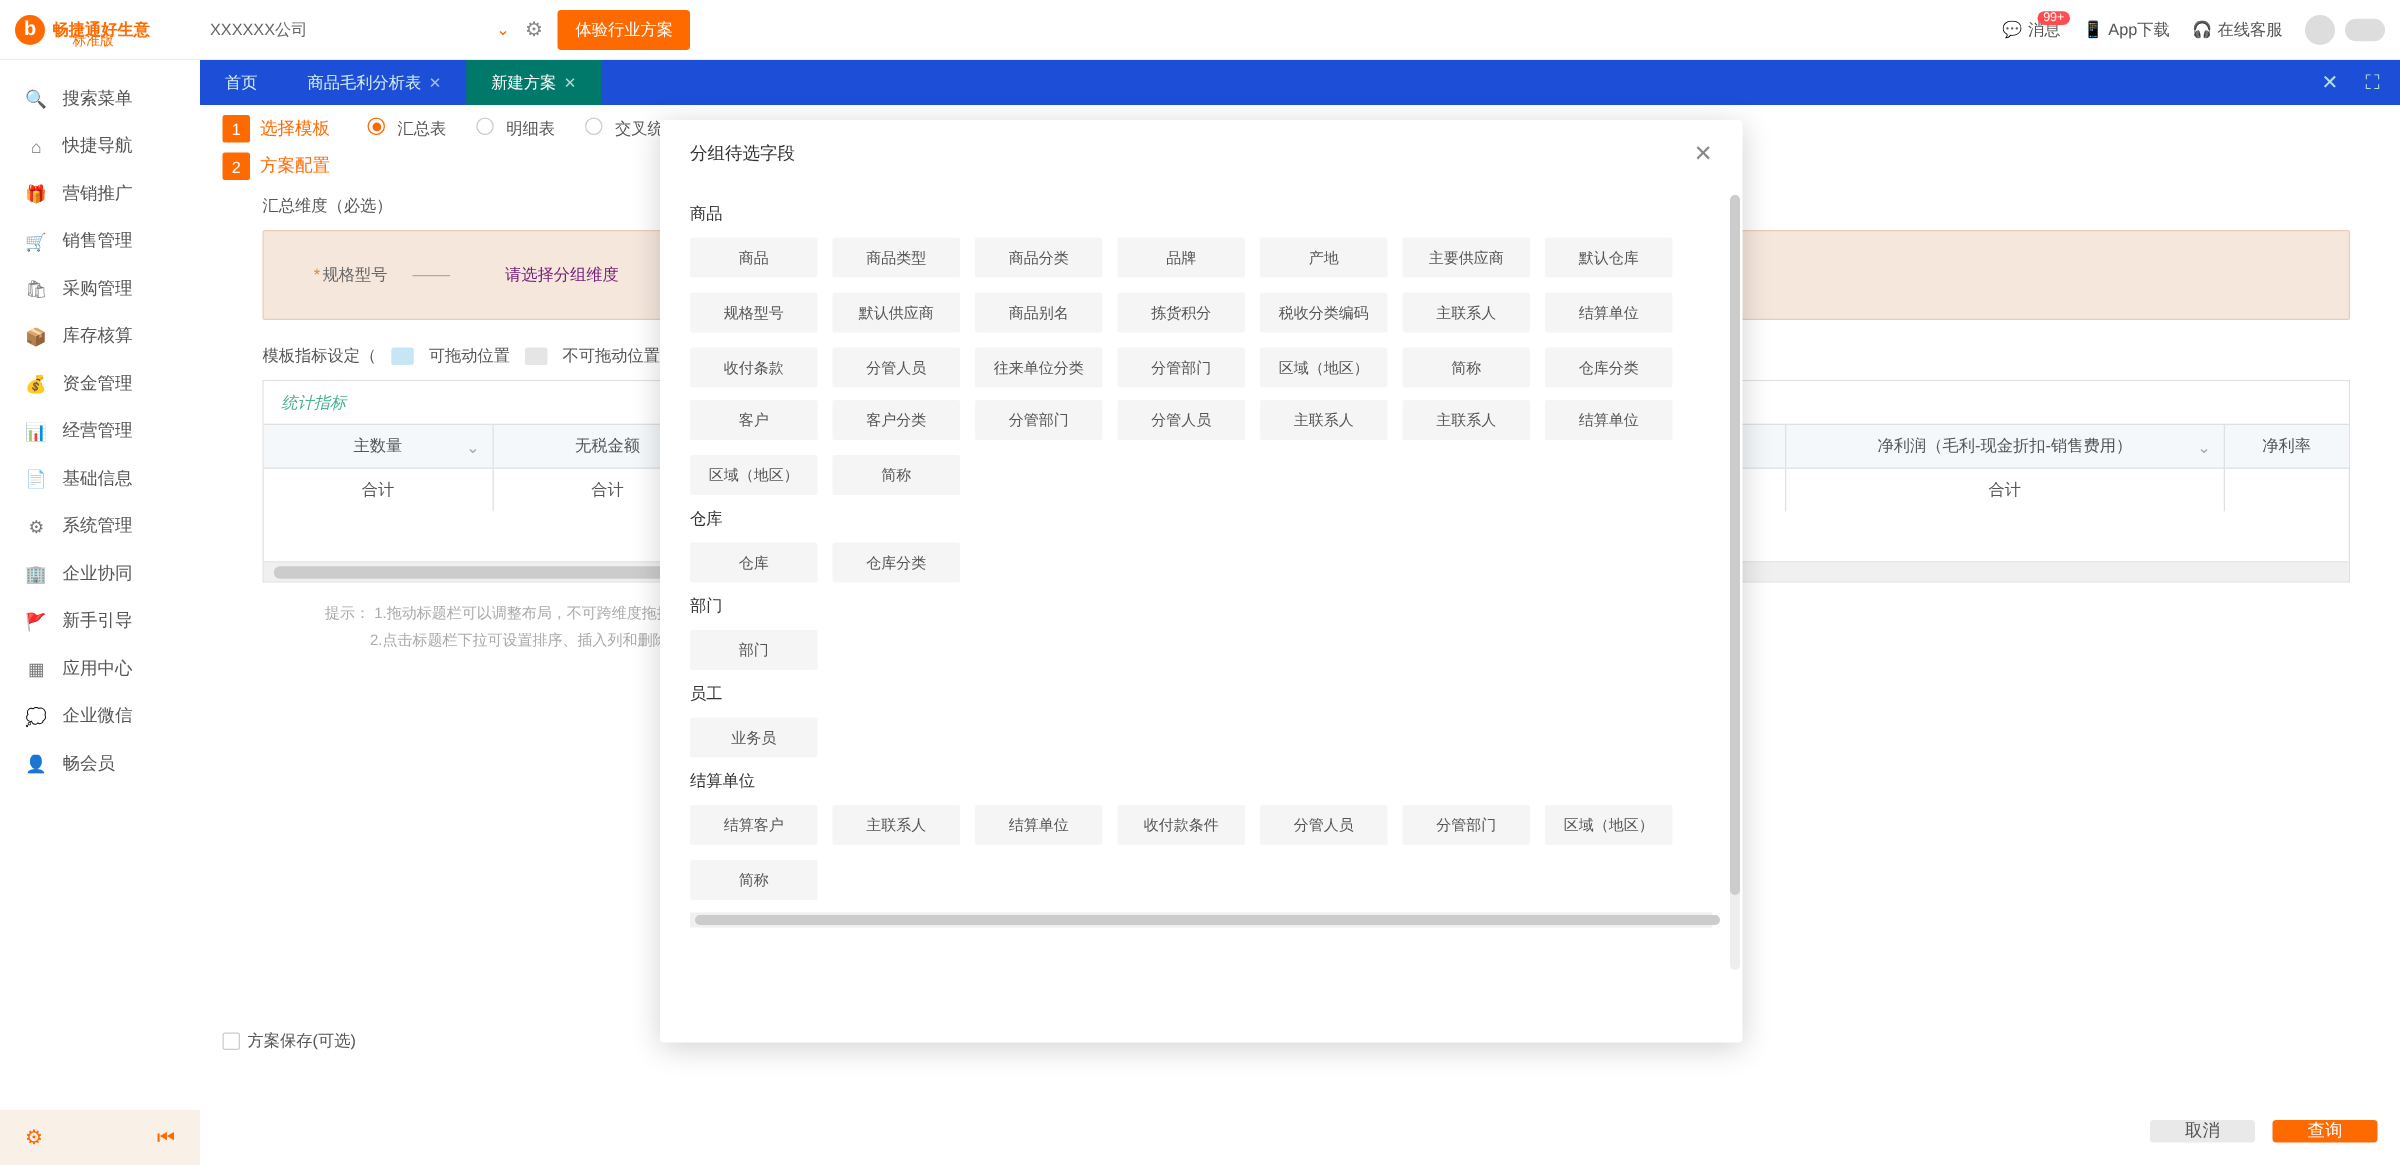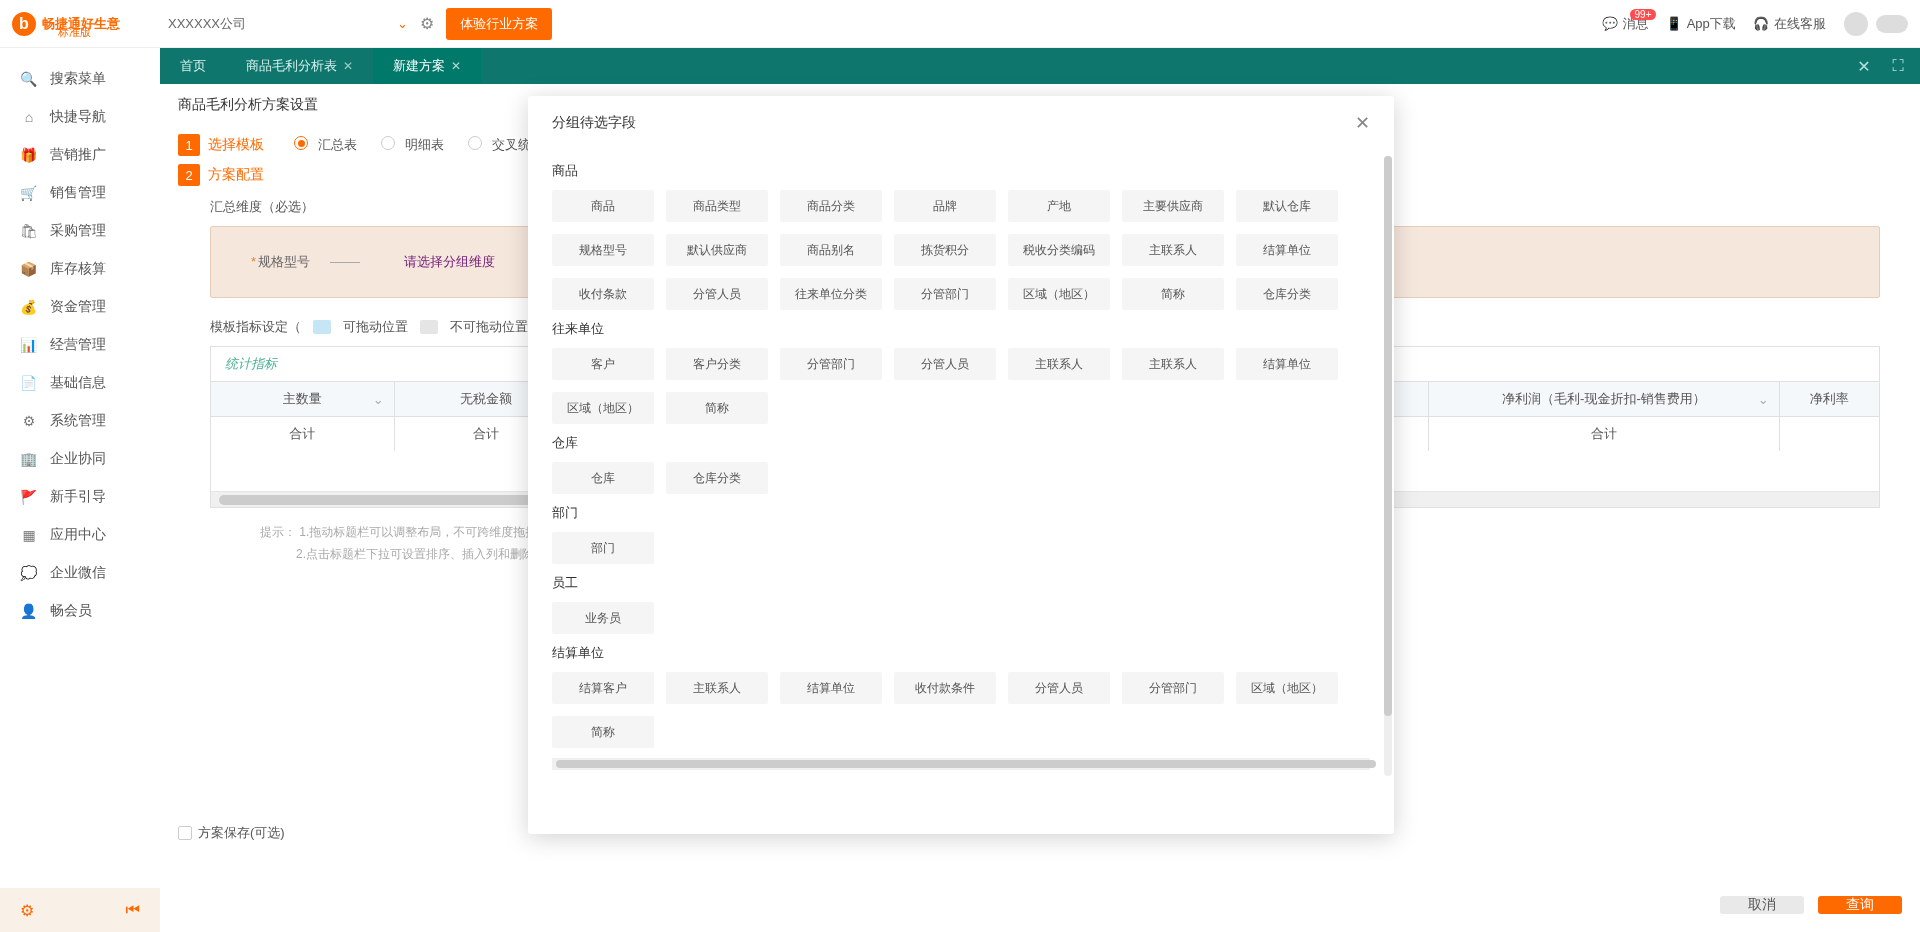--- a/index.html
+++ b/index.html
@@ -21,21 +21,21 @@
 .avatar { width: 24px; height: 24px; background: #ddd; border-radius: 50%; }
 .avatar-bar { width: 32px; height: 18px; background: #ddd; border-radius: 9px; margin-left: 4px; }
 
 
 .sidebar { position: absolute; left: 0; top: 48px; bottom: 0; width: 160px; background: #fff; padding-top: 12px; }
 .sidebar-item { display: flex; align-items: center; padding: 10px 20px; color: #555; font-size: 14px; gap: 12px; }
 .sidebar-item .icon { width: 18px; height: 18px; display: inline-flex; align-items: center; justify-content: center; color: #777; }
 .sidebar-footer { position: absolute; bottom: 0; left: 0; right: 0; height: 44px; background: #f9f0e8; display: flex; align-items: center; justify-content: space-between; padding: 0 20px; color: #ff6a00; }
 
 
-.tab-bar { position: absolute; left: 160px; right: 0; top: 48px; height: 36px; background: #0f766e; display: flex; align-items: center; }
+.tab-bar { position: absolute; left: 160px; right: 0; top: 48px; height: 36px; background: #1d4ed8; display: flex; align-items: center; }
 .tab { padding: 0 20px; height: 36px; display: flex; align-items: center; color: #d5efec; font-size: 13px; gap: 6px; }
 .tab.active { background: #00796b; color: #fff; }
 .tab .close-x { font-size: 12px; opacity: 0.7; }
 .tab-right { margin-left: auto; display: flex; align-items: center; padding-right: 8px; gap: 6px; }
 .tab-right-btn { width: 28px; height: 28px; display: flex; align-items: center; justify-content: center; color: #b5e0db; }
 
 
 .main { position: absolute; left: 160px; right: 0; top: 84px; bottom: 0; background: #fff; overflow: hidden; }
 .page-title { padding: 12px 18px; font-size: 14px; color: #333; }
 
@@ -219,21 +219,20 @@
       <span>新建方案</span>
       <span class="close-x">✕</span>
     </div>
   <div class="tab-right">
     <span class="tab-right-btn">✕</span>
     <span class="tab-right-btn">⛶</span>
   </div>
 </div>
 
 <div class="main">
-  <div class="page-title">商品毛利分析方案设置</div>
 
   <div class="step-row">
     <span class="step-num">1</span>
     <span class="step-label">选择模板</span>
     <div class="radio-group">
       <label class="radio">
           <span class="radio-circle checked"></span>
           <span>汇总表</span>
         </label>
       <label class="radio">
@@ -347,21 +346,20 @@
           <div class="chip">收付条款</div>
           <div class="chip">分管人员</div>
           <div class="chip">往来单位分类</div>
           <div class="chip">分管部门</div>
           <div class="chip">区域（地区）</div>
           <div class="chip">简称</div>
           <div class="chip">仓库分类</div>
         </div>
       </div>
       <div class="field-section">
-        <div class="section-title">往来单位</div>
         <div class="chip-row">
           <div class="chip">客户</div>
           <div class="chip">客户分类</div>
           <div class="chip">分管部门</div>
           <div class="chip">分管人员</div>
           <div class="chip">主联系人</div>
           <div class="chip">主联系人</div>
           <div class="chip">结算单位</div>
           <div class="chip">区域（地区）</div>
           <div class="chip">简称</div>

